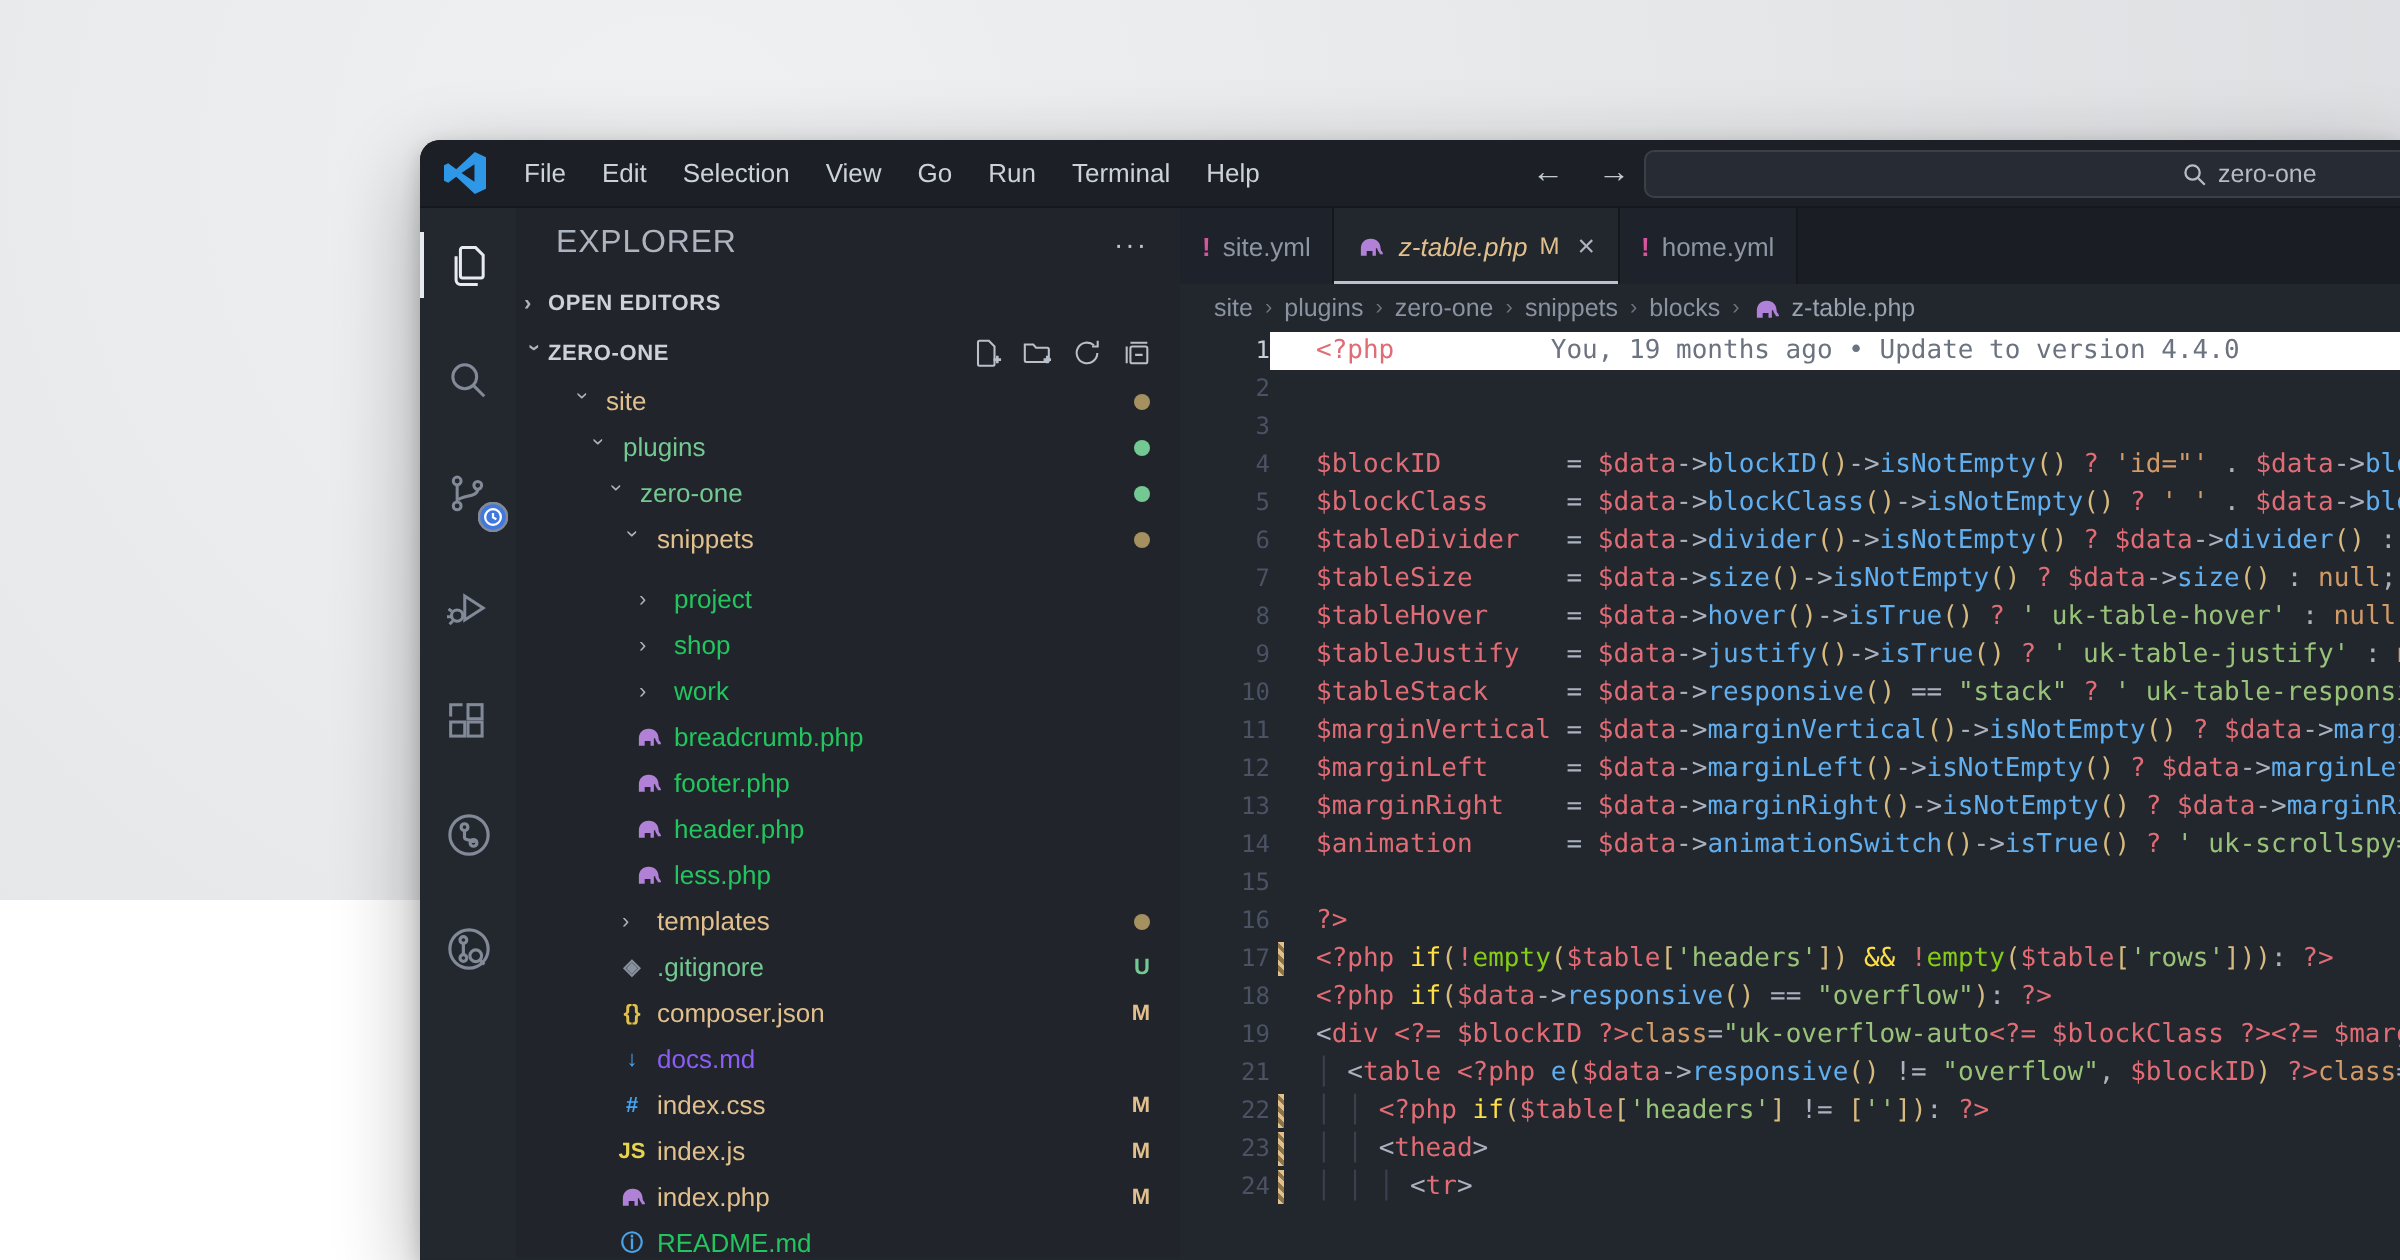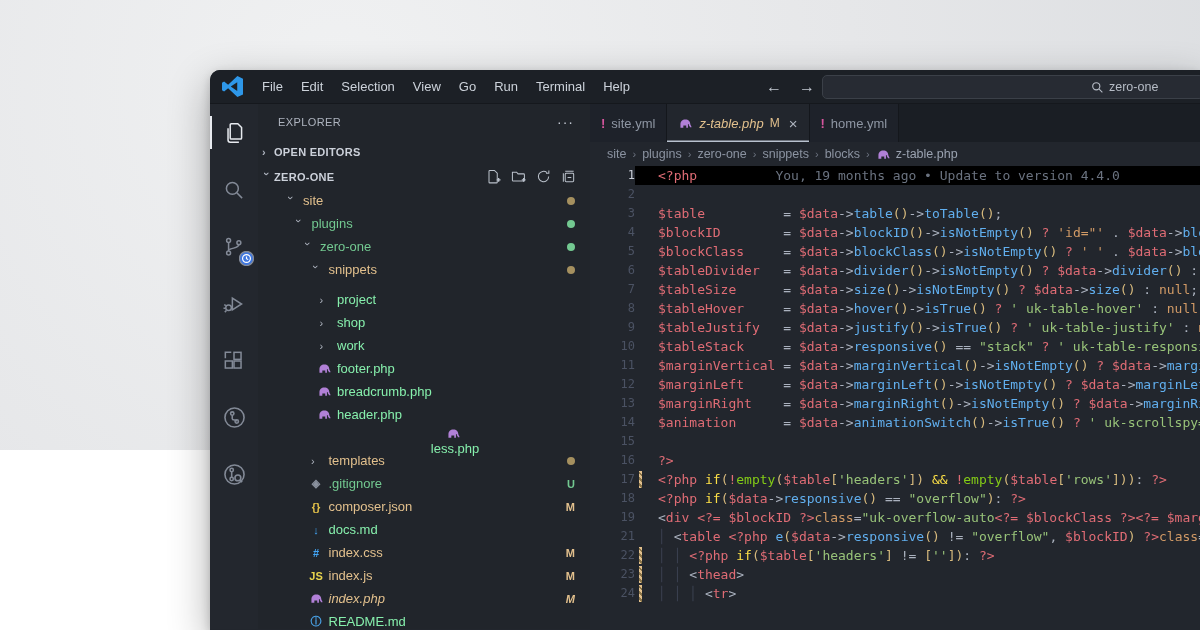--- a/index.html
+++ b/index.html
@@ -33,36 +33,36 @@
   .ab-item { height:57px; display:flex; align-items:center; justify-content:center; position:relative; color:#81879251; }
   .ab-item svg { stroke:#838a97; fill:none; stroke-width:1.4; }
   .ab-item.active svg { stroke:#e7eaef; }
   .ab-item.active:before { content:""; position:absolute; left:0; top:12px; bottom:12px; width:2px; background:#e7eaef; }
   .ab-badge { position:absolute; }
 
   
   .sidebar { width:332px; background:#21252b; flex:none; position:relative; overflow:hidden;
              font-size:13px; color:#bac1cc; }
   .sb-header { height:35px; display:flex; align-items:center; padding:0 16px 0 20px; }
-  .sb-title { font-size:11px; letter-spacing:.4px; color:#aeb4bf; }
+  .sb-title { font-size:16px; letter-spacing:.4px; color:#aeb4bf; }
   .sb-more { margin-left:auto; color:#c0c6d0; font-size:14px; letter-spacing:1px; cursor:pointer; }
   .sb-section { height:25px; display:flex; align-items:center; font-weight:bold; font-size:11px;
                 color:#ccd1da; letter-spacing:.3px; }
   .sb-section .twisty { margin:0 2px 0 4px; }
   .sec-actions { margin-left:auto; display:flex; gap:10px; padding-right:14px; }
   .sec-actions svg { stroke:#b9c0ca; fill:none; stroke-width:1.1; cursor:pointer; }
 
   .tree {}
   .tree-row { height:23px; display:flex; align-items:center; position:relative; cursor:pointer; }
   .cell { width:17px; flex:none; display:flex; align-items:center; justify-content:center; }
   .twisty { display:inline-block; width:10px; color:#aeb4bf; font-size:11px; transform-origin:50% 50%; }
   .twisty.open { transform:rotate(90deg); }
   .gicon { font-weight:bold; font-size:11px; }
   .tree-label { margin-left:4px; white-space:nowrap; }
-  .lbl-tan { color:#e2c08d; } .lbl-green { color:#73c991; } .lbl-default { color:#86efac; } .lbl-dim { color:#86efac; }
+  .lbl-tan { color:#e2c08d; } .lbl-green { color:#73c991; } .lbl-default { color:#22c55e; } .lbl-dim { color:#8b5cf6; }
   .badge { position:absolute; right:15px; font-size:11px; font-weight:bold; }
   .badge.dot { width:8px; height:8px; border-radius:50%; }
   .dot-tan { background:#a5905f; } .dot-green { background:#73c991; }
   .txt-tan { color:#e2c08d; } .txt-green { color:#73c991; }
   .php-ic { width:15px; height:15px; }
 
   
   .editor { flex:1; display:flex; flex-direction:column; background:#22262d; overflow:hidden; }
   .tabbar { height:38px; background:#1a1e24; display:flex; flex:none; }
   .tab { display:flex; align-items:center; padding:0 11px; font-size:13px; color:#8e96a3;
@@ -79,21 +79,21 @@
   .bc-file { display:flex; align-items:center; gap:5px; color:#9aa2b0; }
 
   .codelens { height:17px; font-size:10.5px; color:#6e7686; padding-left:69px; flex:none;
               font-family:"Liberation Sans", sans-serif; display:flex; align-items:flex-end; }
 
   .code { flex:1; font-family:"DejaVu Sans Mono", monospace; font-size:13px; line-height:19px; }
   .code-row { display:flex; height:19px; }
   .ln { width:45px; text-align:right; color:#4b5263; flex:none; font-size:12px; }
   .ln.active { color:#c8cdd6; }
   .body { flex:1; display:flex; min-width:0; }
-  .body.hlbg { background:#000000; }
+  .body.hlbg { background:#ffffff; }
   .gm { width:14px; flex:none; position:relative; }
   .gm.mark:before { content:""; position:absolute; left:4px; top:1px; bottom:1px; width:3px;
       background:repeating-linear-gradient(45deg,#e2c08d 0 2px,#8a7448 2px 4px); }
   .ct { white-space:pre; padding-left:9px; }
   .tk-r { color:#e06c75; } .tk-b { color:#61afef; } .tk-c { color:#84cc16; }
   .tk-p { color:#fde047; } .tk-g { color:#98c379; } .tk-o { color:#d19a66; }
   .tk-y { color:#d7ba7d; } .tk-w { color:#abb2bf; } .tk-d { color:#6b7380; }
   .tk-i { color:#3b4150; }
 </style>
 </head>
@@ -278,39 +278,39 @@
                 <span class="twisty">›</span>
               </span>
               <span class="tree-label lbl-default">work</span>
             </div>
             <div class="tree-row" style="padding-left: 58px;">
               <span class="cell">
                 <svg class="php-ic" viewBox="0 0 16 16" style="fill: rgb(177, 128, 215);">
                   <use href="#i-php"></use>
                 </svg>
               </span>
-              <span class="tree-label lbl-default">footer.php</span>
+              <span class="tree-label lbl-default">breadcrumb.php</span>
             </div>
             <div class="tree-row" style="padding-left: 58px;">
               <span class="cell">
                 <svg class="php-ic" viewBox="0 0 16 16" style="fill: rgb(177, 128, 215);">
                   <use href="#i-php"></use>
                 </svg>
               </span>
-              <span class="tree-label lbl-default">breadcrumb.php</span>
+              <span class="tree-label lbl-default">footer.php</span>
             </div>
             <div class="tree-row" style="padding-left: 58px;">
               <span class="cell">
                 <svg class="php-ic" viewBox="0 0 16 16" style="fill: rgb(177, 128, 215);">
                   <use href="#i-php"></use>
                 </svg>
               </span>
               <span class="tree-label lbl-default">header.php</span>
             </div>
-            <div class="tree-row" style="padding-left: 58px; flex-direction: column;">
+            <div class="tree-row" style="padding-left: 58px;">
               <span class="cell">
                 <svg class="php-ic" viewBox="0 0 16 16" style="fill: rgb(177, 128, 215);">
                   <use href="#i-php"></use>
                 </svg>
               </span>
               <span class="tree-label lbl-default">less.php</span>
             </div>
             <div class="tree-row" style="padding-left: 49.5px;">
               <span class="cell">
                 <span class="twisty">›</span>
@@ -345,21 +345,21 @@
               <span class="tree-label lbl-tan">index.css</span>
               <span class="badge txt-tan">M</span>
             </div>
             <div class="tree-row" style="padding-left: 49.5px;">
               <span class="cell">
                 <span class="gicon" style="color: rgb(232, 212, 77);">JS</span>
               </span>
               <span class="tree-label lbl-tan">index.js</span>
               <span class="badge txt-tan">M</span>
             </div>
-            <div class="tree-row" style="padding-left: 49.5px; font-style: italic;">
+            <div class="tree-row" style="padding-left: 49.5px;">
               <span class="cell">
                 <svg class="php-ic" viewBox="0 0 16 16" style="fill: rgb(177, 128, 215);">
                   <use href="#i-php"></use>
                 </svg>
               </span>
               <span class="tree-label lbl-tan">index.php</span>
               <span class="badge txt-tan">M</span>
             </div>
             <div class="tree-row" style="padding-left: 49.5px;">
               <span class="cell">
@@ -419,21 +419,20 @@
               <span class="ln">2</span>
               <span class="body">
                 <span class="gm"></span>
                 <span class="ct"></span>
               </span>
             </div>
             <div class="code-row">
               <span class="ln">3</span>
               <span class="body">
                 <span class="gm"></span>
-                <span class="ct"><span class="tk-r">$table</span><span class="tk-w">          = </span><span class="tk-r">$data</span><span class="tk-w">-&gt;</span><span class="tk-b">table</span><span class="tk-y">()</span><span class="tk-w">-&gt;</span><span class="tk-b">toTable</span><span class="tk-y">()</span><span class="tk-w">;</span></span>
               </span>
             </div>
             <div class="code-row">
               <span class="ln">4</span>
               <span class="body">
                 <span class="gm"></span>
                 <span class="ct"><span class="tk-r">$blockID</span><span class="tk-w">        = </span><span class="tk-r">$data</span><span class="tk-w">-&gt;</span><span class="tk-b">blockID</span><span class="tk-y">()</span><span class="tk-w">-&gt;</span><span class="tk-b">isNotEmpty</span><span class="tk-y">()</span><span class="tk-w"> </span><span class="tk-r">?</span><span class="tk-w"> </span><span class="tk-o">'id="'</span><span class="tk-w"> . </span><span class="tk-r">$data</span><span class="tk-w">-&gt;</span><span class="tk-b">blockID</span></span>
               </span>
             </div>
             <div class="code-row">

